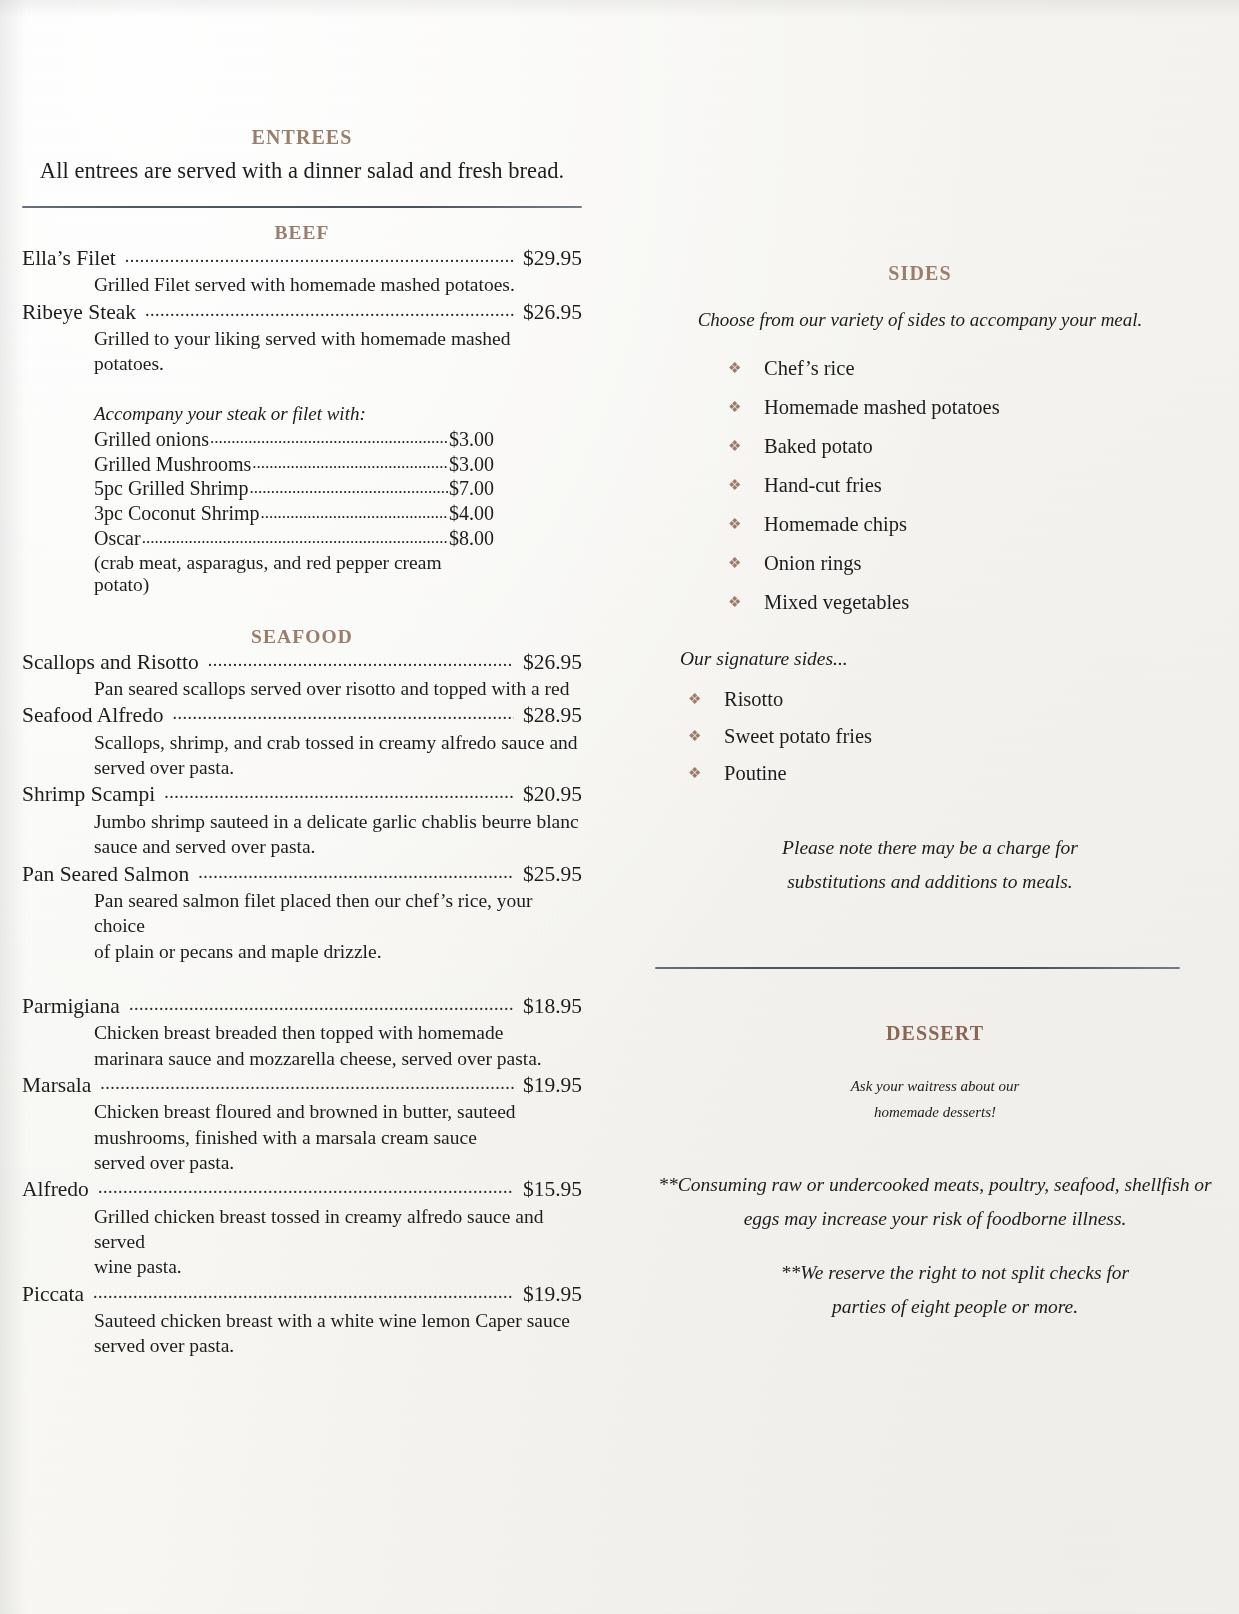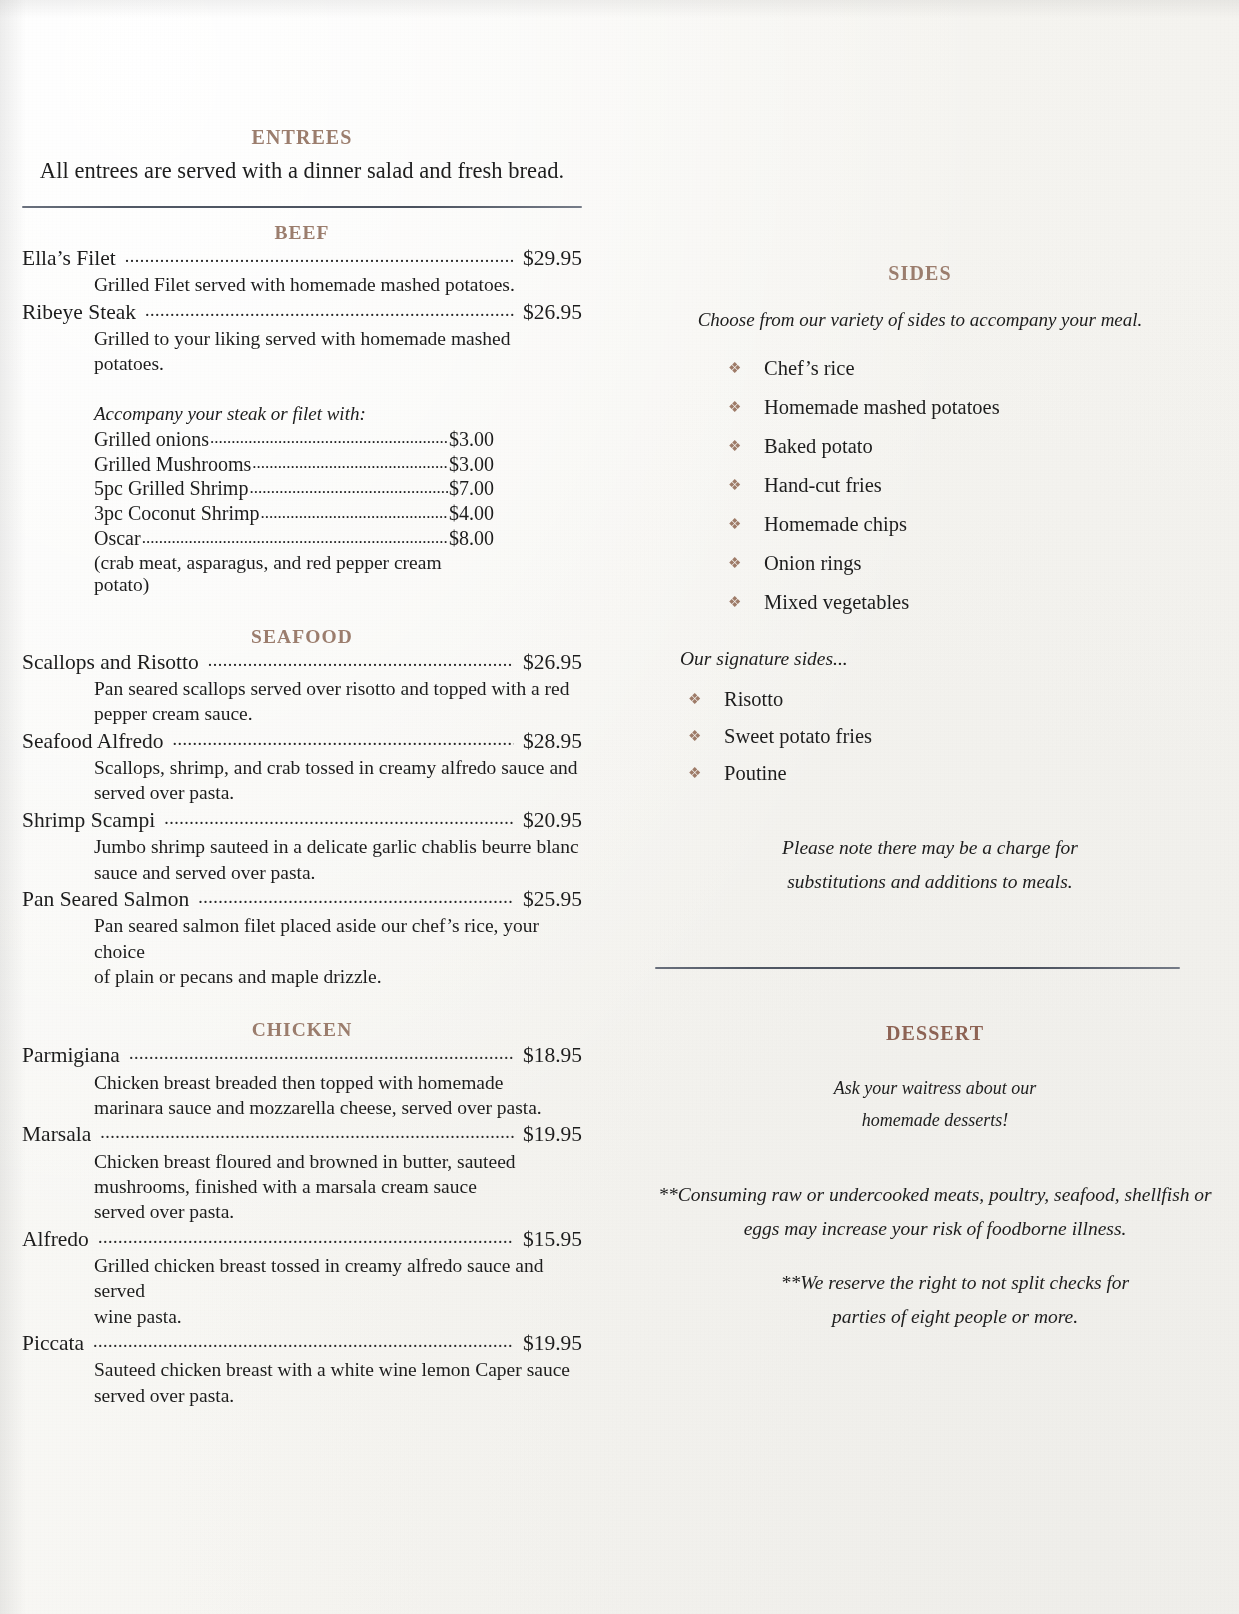--- a/index.html
+++ b/index.html
@@ -152,21 +152,21 @@
   .note{
     text-align:center;
     font-style:italic;
     font-size:19.5px;
     line-height:1.75;
     margin-top:46px;
     margin-left:20px;
   }
   .dessert-wrap{position:absolute;left:15px;top:760px;width:560px;}
   .dessert-note{
-    text-align:center;font-style:italic;font-size:18px;line-height:1.75;
+    text-align:center;font-style:italic;font-size:15px;line-height:1.75;
     margin-top:28px;
     font-family:Liberation Serif, serif;
   }
   .disc{
     text-align:center;font-style:italic;font-size:19.5px;line-height:1.75;
     margin-top:42px;
     width:600px;margin-left:-20px;
   }
   .disc.second{margin-top:20px;width:520px;margin-left:40px;}
 </style>
@@ -237,21 +237,20 @@
 
     <div class="group-gap">
       <h2 class="sec-head small">SEAFOOD</h2>
 
       <div class="item">
         <span class="nm">Scallops and Risotto</span>
         <span class="dots">....................................................................................................</span>
         <span class="pr">$26.95</span>
       </div>
       <div class="desc">Pan seared scallops served over risotto and topped with a red</div>
-      <div class="desc tight">pepper cream sauce.</div>
 
       <div class="item">
         <span class="nm">Seafood Alfredo</span>
         <span class="dots">....................................................................................................</span>
         <span class="pr">$28.95</span>
       </div>
       <div class="desc">Scallops, shrimp, and crab tossed in creamy alfredo sauce and</div>
       <div class="desc tight">served over pasta.</div>
 
       <div class="item">
@@ -260,26 +259,25 @@
         <span class="pr">$20.95</span>
       </div>
       <div class="desc">Jumbo shrimp sauteed in a delicate garlic chablis beurre blanc</div>
       <div class="desc tight">sauce and served over pasta.</div>
 
       <div class="item">
         <span class="nm">Pan Seared Salmon</span>
         <span class="dots">....................................................................................................</span>
         <span class="pr">$25.95</span>
       </div>
-      <div class="desc">Pan seared salmon filet placed aside our chef’s rice, your choice</div>
+      <div class="desc">Pan seared salmon filet placed then our chef’s rice, your choice</div>
       <div class="desc tight">of plain or pecans and maple drizzle.</div>
     </div>
 
     <div class="group-gap">
-      <h2 class="sec-head small">CHICKEN</h2>
 
       <div class="item">
         <span class="nm">Parmigiana</span>
         <span class="dots">....................................................................................................</span>
         <span class="pr">$18.95</span>
       </div>
       <div class="desc">Chicken breast breaded then topped with homemade</div>
       <div class="desc tight">marinara sauce and mozzarella cheese, served over pasta.</div>
 
       <div class="item">

